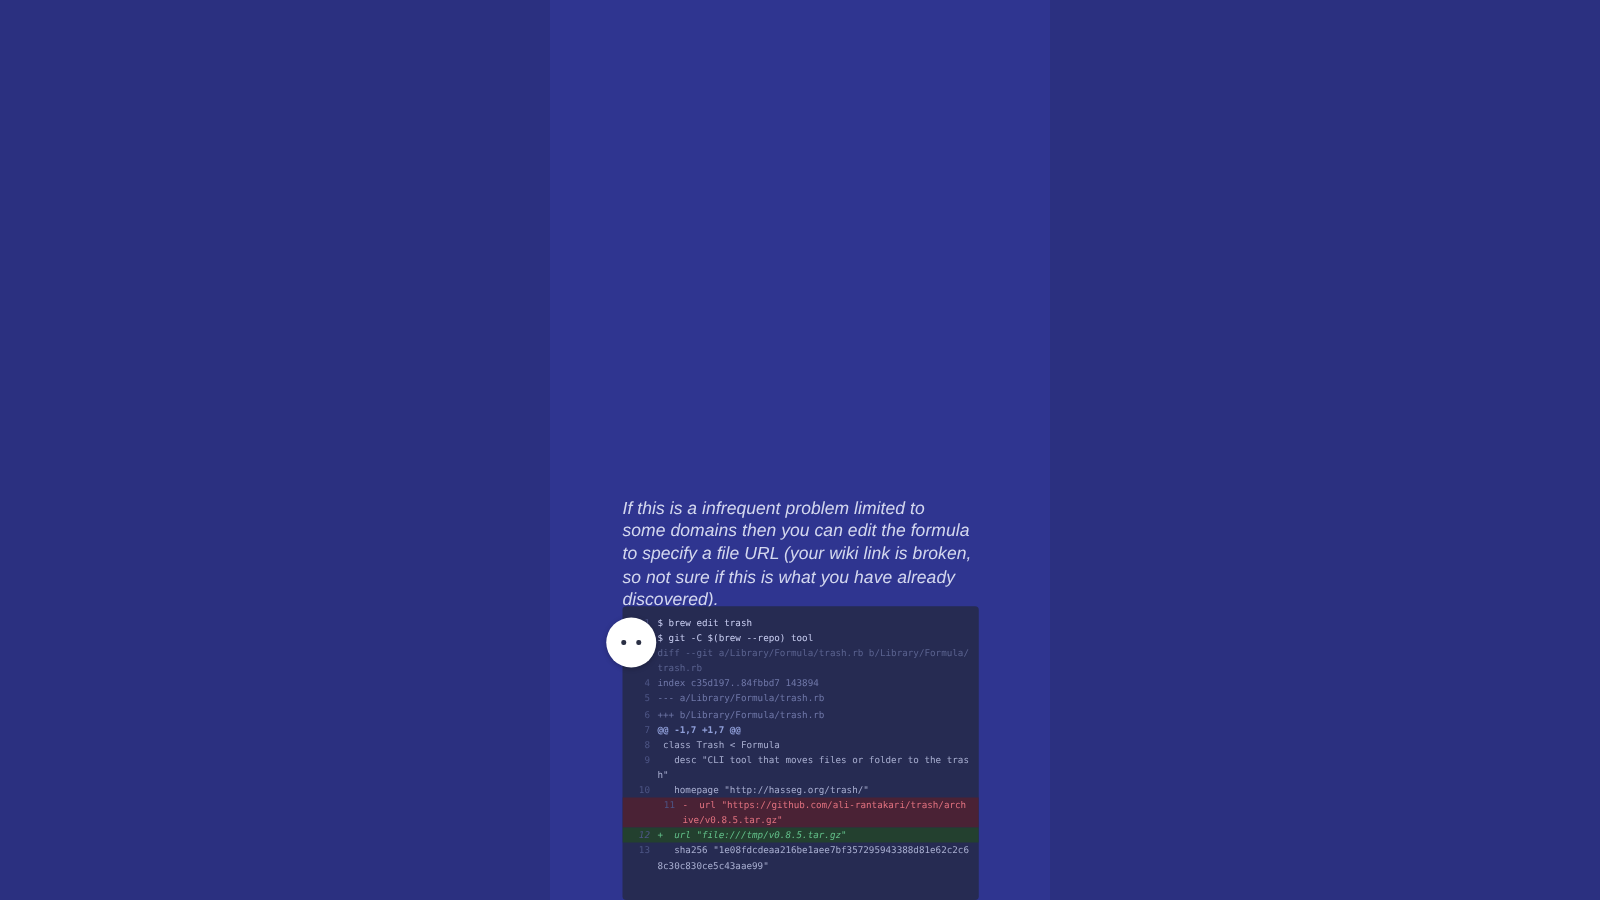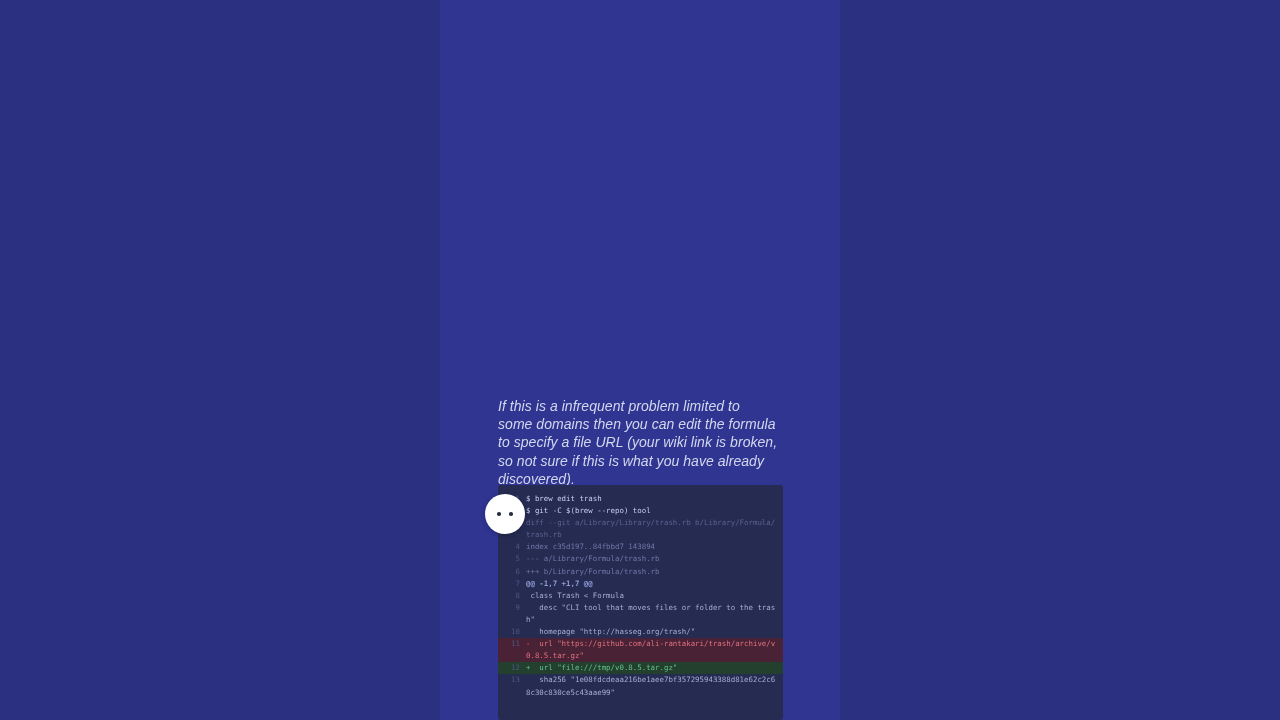--- a/index.html
+++ b/index.html
@@ -87,22 +87,22 @@
     box-sizing: border-box;
   }
 
   .code-line {
     position: relative;
     display: flex;
     align-items: flex-start;
     min-height: 12.1px;
     padding-left: 0px;
   }
-  .code-line.hl-del { background: #4a2235; }
-  .code-line.hl-add { background: #23402f; }
+  .code-line.hl-del { background: #4a2235; padding-left: 20px; }
+  .code-line.hl-add { background: #23402f; font-style: italic; }
 
   .ln {
     flex: 0 0 22px;
     text-align: right;
     padding-right: 6px;
     color: #4d5585;
     user-select: none;
     font-size: 7.4px;
     line-height: 12.1px;
   }
@@ -163,21 +163,21 @@
         <div class="code-line">
           <span class="ln">1</span>
           <span class="code-text c-cmd">$ brew edit trash</span>
         </div>
         <div class="code-line">
           <span class="ln">2</span>
           <span class="code-text c-cmd">$ git -C $(brew --repo) tool</span>
         </div>
         <div class="code-line">
           <span class="ln">3</span>
-          <span class="code-text c-dim">diff --git a/Library/Library/trash.rb b/Library/Formula/trash.rb</span>
+          <span class="code-text c-dim">diff --git a/Library/Formula/trash.rb b/Library/Formula/trash.rb</span>
         </div>
         <div class="code-line">
           <span class="ln">4</span>
           <span class="code-text c-meta">index c35d197..84fbbd7 143894</span>
         </div>
         <div class="code-line">
           <span class="ln">5</span>
           <span class="code-text c-meta">--- a/Library/Formula/trash.rb</span>
         </div>
         <div class="code-line">

